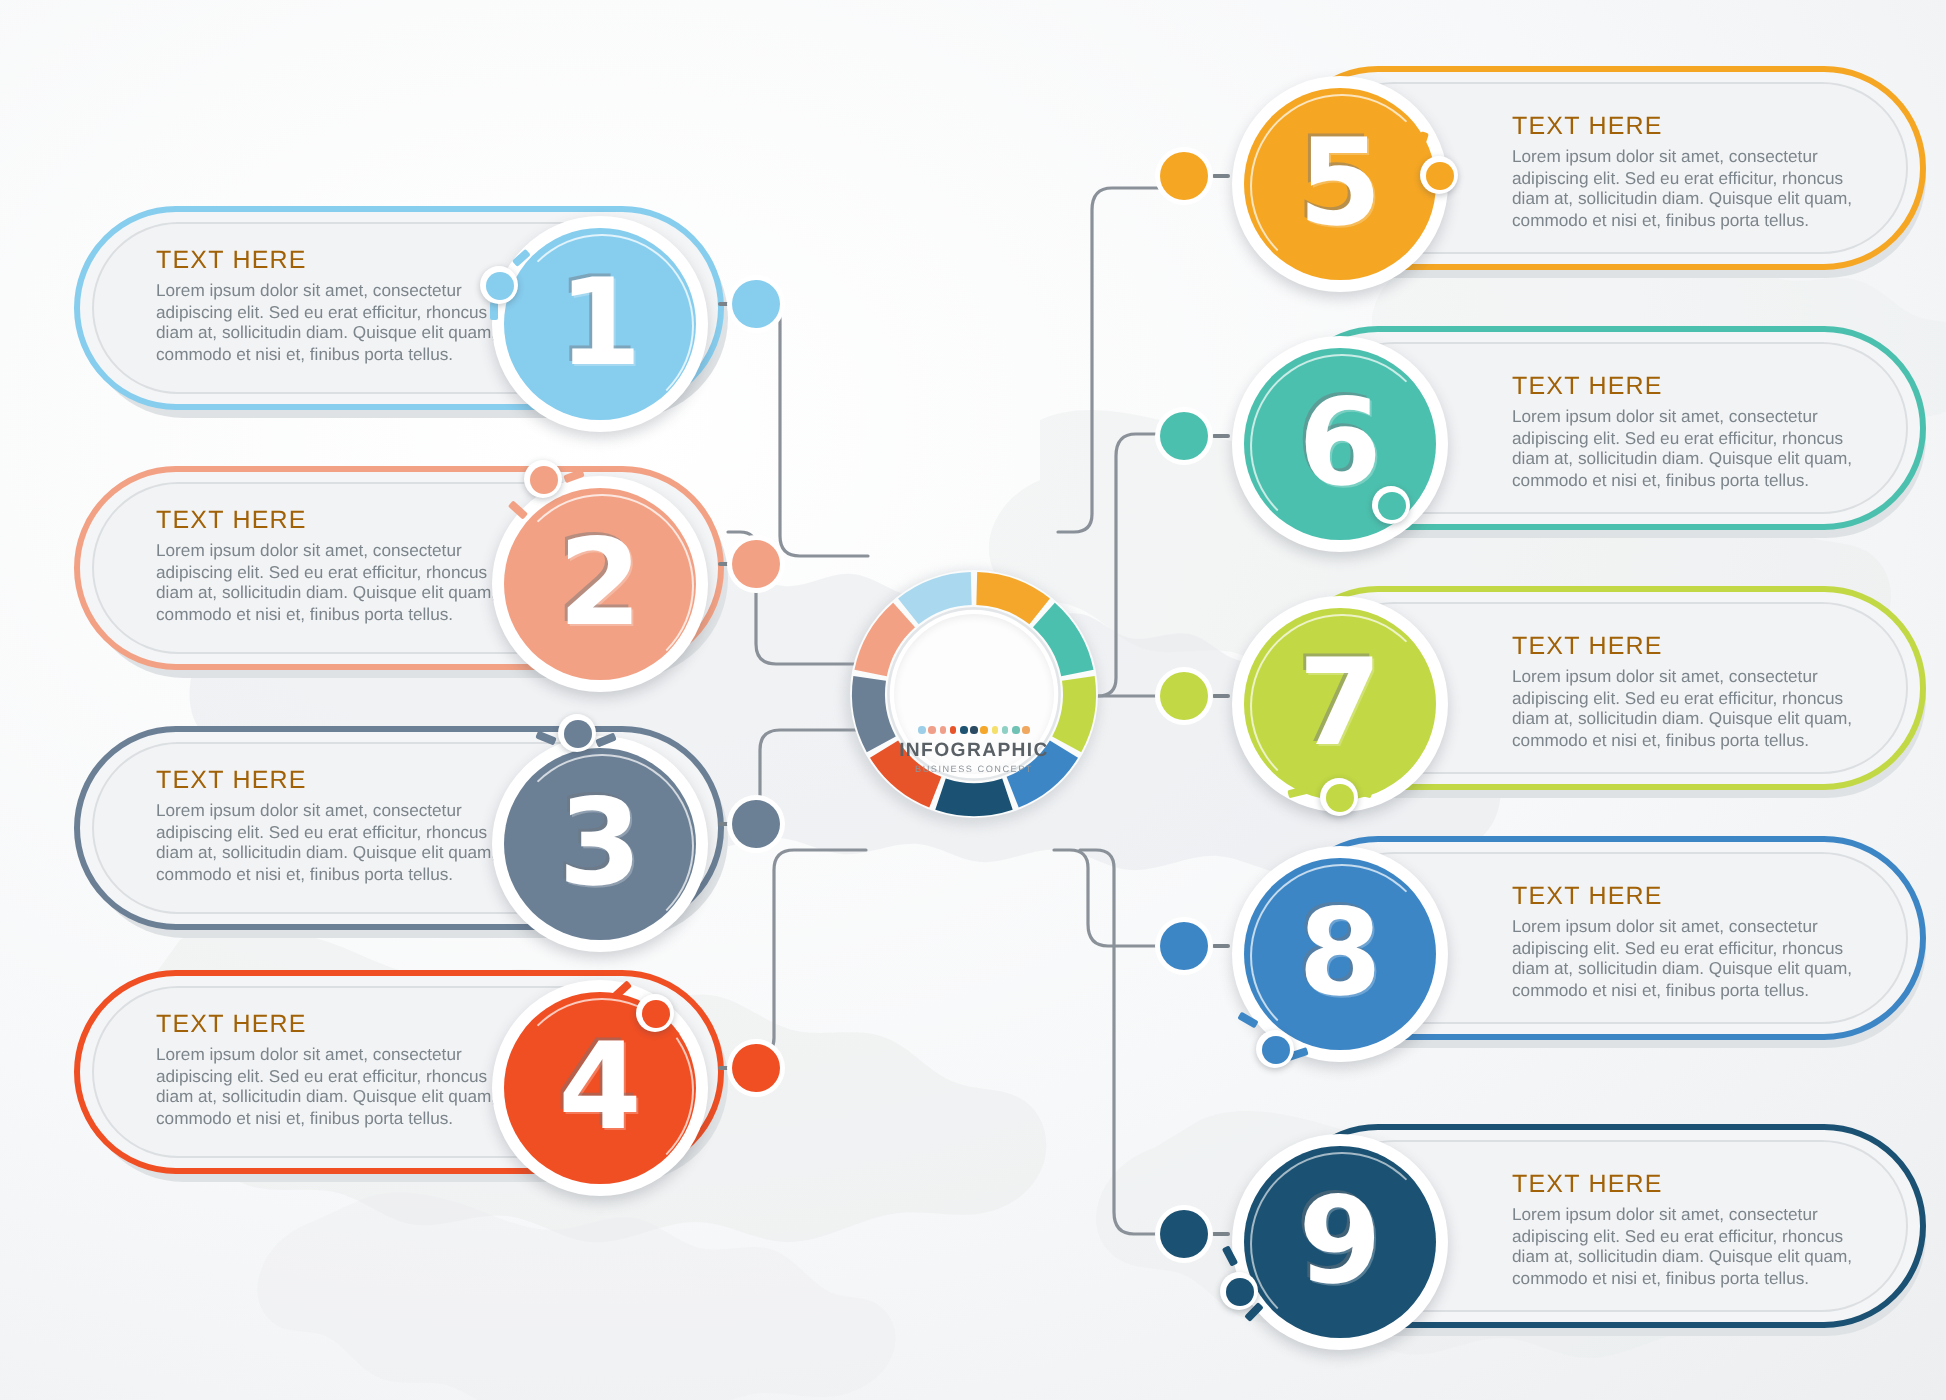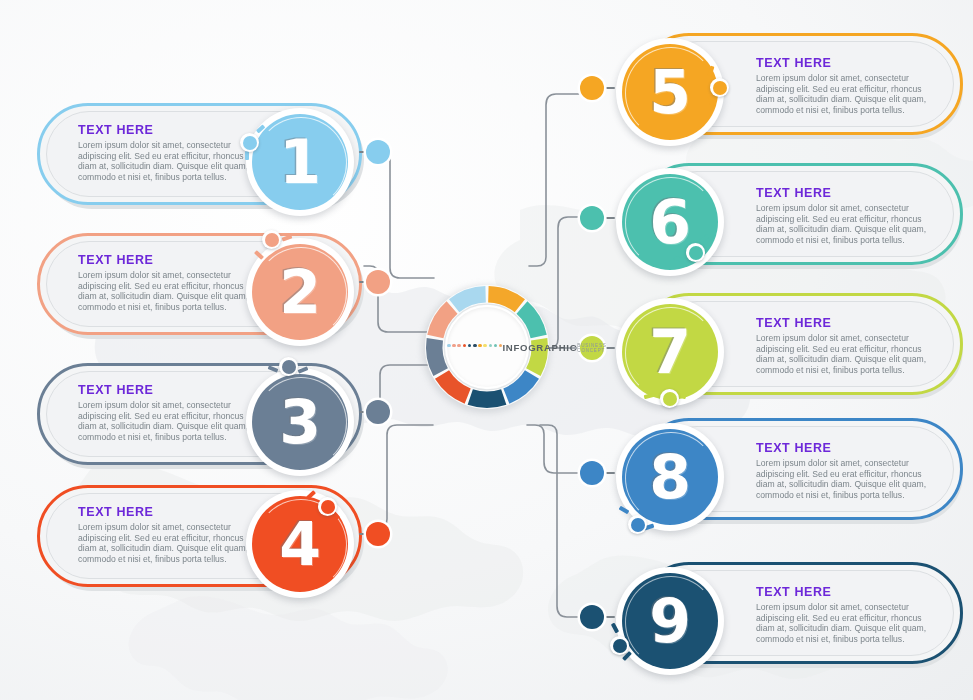--- a/index.html
+++ b/index.html
@@ -27,21 +27,21 @@
   .pill-shadow{
     position:absolute;box-sizing:border-box;border-radius:100px;
     background:#dfe2e4;
   }
   .pill-inner{
     position:absolute;box-sizing:border-box;border-radius:100px;
     background:#f2f3f5;border:1px solid #dcdfe2;
   }
   .ctext{position:absolute;}
   .ctitle{
-    font-size:12.5px;font-weight:bold;color:#6d28d9;letter-spacing:.6px;
+    font-size:12.5px;font-weight:normal;color:#a16207;letter-spacing:.6px;
     margin:0 0 3px 0;
   }
   .cbody{
     font-size:8.6px;line-height:10.6px;color:#7c858b;margin:0;
   }
   .num-wrap{position:absolute;z-index:3;}
   .num-ring{
     position:absolute;border-radius:50%;background:#fff;
     box-shadow:0 3px 7px rgba(60,70,80,.22);
   }
@@ -59,21 +59,21 @@
   .lug-dot{position:absolute;border-radius:50%;}
   .tick{position:absolute;border-radius:1px;}
 
   
   #hub{position:absolute;left:416px;top:276px;width:142px;height:142px;z-index:4;}
   #hub .hub-shadow{position:absolute;left:6px;top:9px;width:128px;height:128px;border-radius:50%;background:rgba(150,158,165,.28);filter:blur(3px);}
   #hub svg{position:absolute;left:0;top:0;}
   #hub .hub-core{
     position:absolute;left:31px;top:31px;width:80px;height:80px;border-radius:50%;
     background:#fdfdfd;box-shadow:0 1px 4px rgba(0,0,0,.07) inset;
-    display:flex;flex-direction:row;align-items:center;justify-content:space-between;
+    display:flex;flex-direction:column;align-items:center;justify-content:flex-end;
   }
   .hub-dots{display:flex;gap:1.6px;margin-bottom:3px;}
   .hub-dots i{width:3.6px;height:3.6px;border-radius:50%;display:block;}
   .hub-t1{font-size:9.6px;font-weight:bold;color:#5a6166;letter-spacing:.7px;}
   .hub-t2{font-size:4.6px;color:#8d959b;letter-spacing:.75px;margin-top:1.5px;}
 </style>
 </head>
 <body>
 
 <div id="stage">

